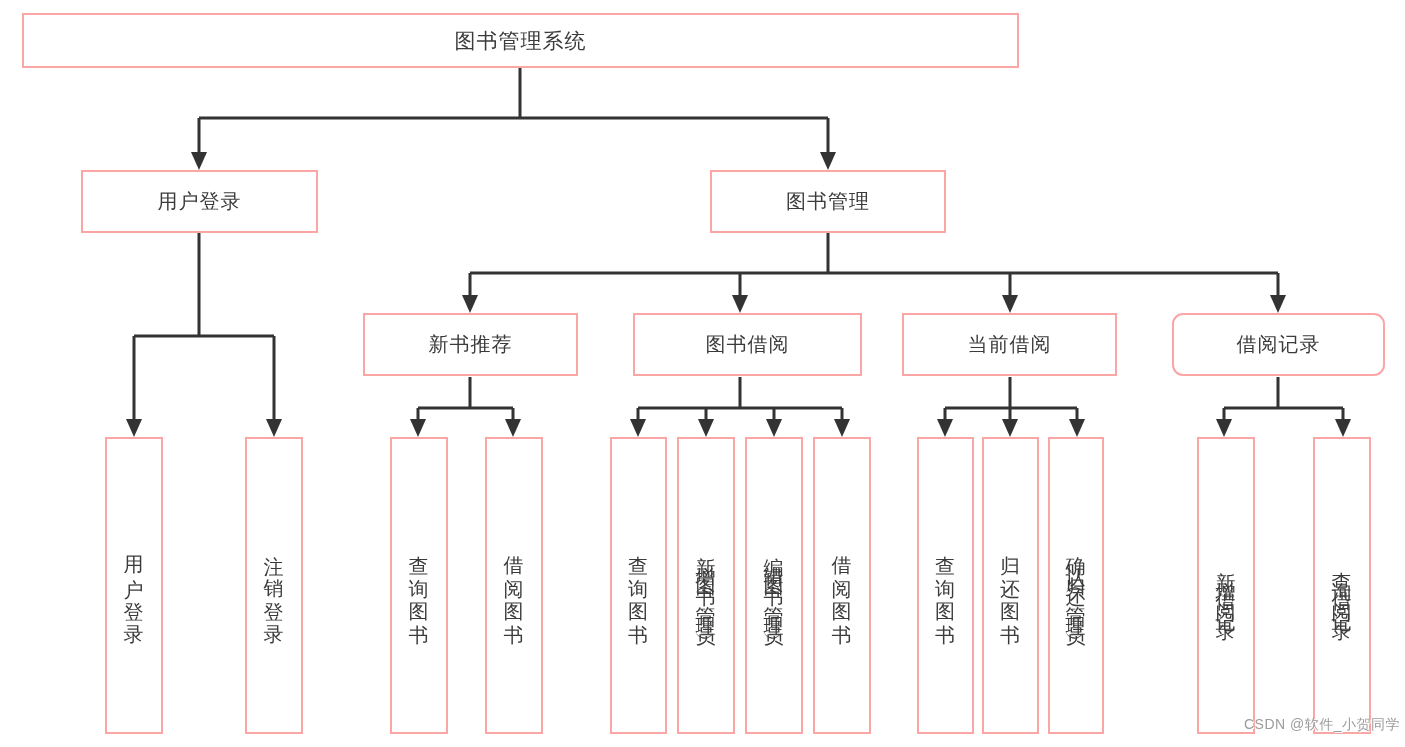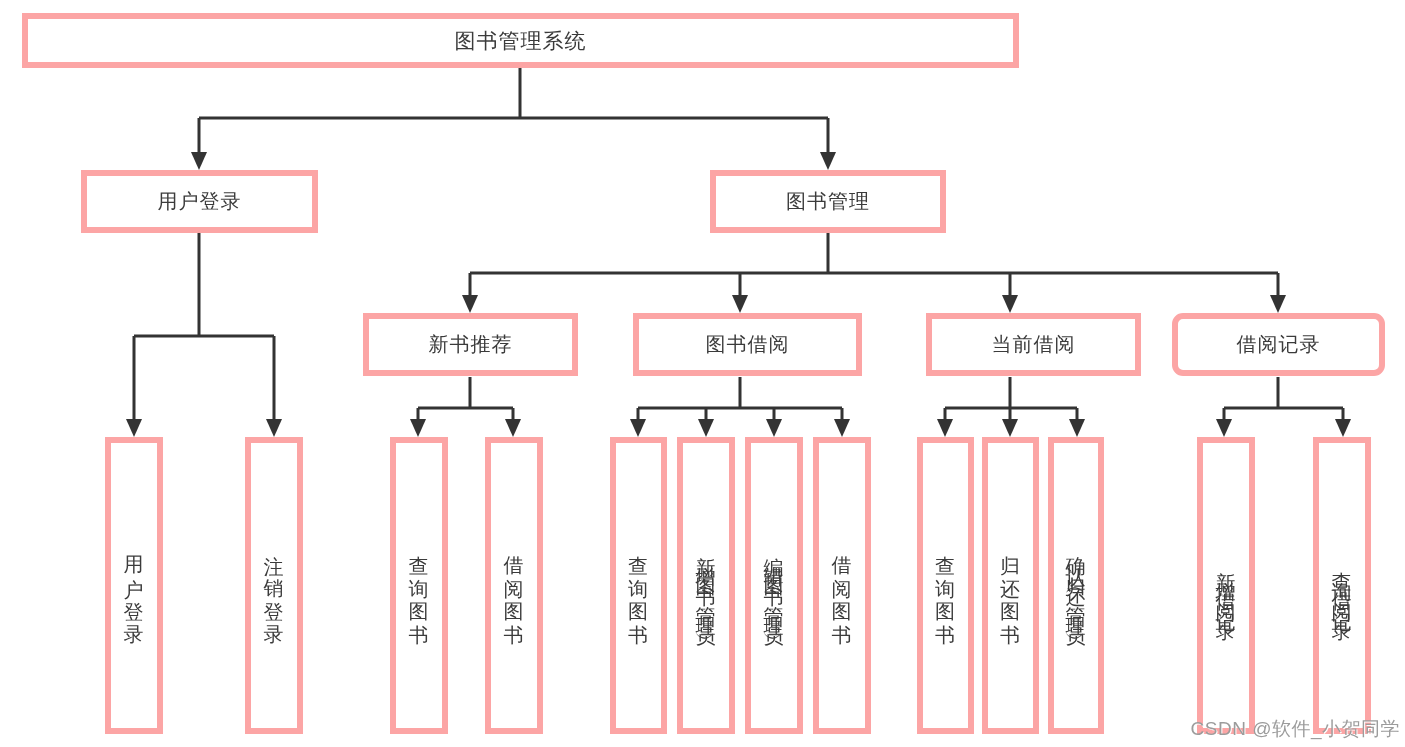--- a/index.html
+++ b/index.html
@@ -7,21 +7,21 @@
     position:relative;
     width:1405px;height:747px;
     background:#ffffff;
     font-family:"Liberation Sans","DejaVu Sans",sans-serif;
     overflow:hidden;
   }
   .wires{position:absolute;left:0;top:0;z-index:0;}
   .hbox,.vbox{
     position:absolute;
     box-sizing:border-box;
-    border:6px solid #fca5a5;
+    border:2px solid #fca5a5;
     background:#ffffff;
     display:flex;
     align-items:center;
     justify-content:center;
     color:#3b3b3b;
     z-index:1;
   }
   .hbox{font-size:20px;letter-spacing:1px;}
   .root-box{font-size:21px;}
   .v-label{
@@ -29,21 +29,21 @@
     text-orientation:mixed;
     font-size:20px;
     line-height:1;
     white-space:nowrap;
   }
   .watermark{
     position:absolute;
     top:716px;
     right:5px;
     z-index:3;
-    font-size:19px;
+    font-size:14px;
     color:#9c9c9c;
     letter-spacing:0.5px;
     text-shadow:1px 1px 0 #ffffff;
   }
 </style>
 </head>
 <body>
 
 <div class="stage">
 
@@ -70,21 +70,21 @@
       <polygon points="1335,419 1351,419 1343,437" fill="#333333"></polygon>
     </svg>
 
   <div class="hbox root-box" style="left:22px;top:13px;width:997px;height:55px;">图书管理系统</div>
 
   <div class="hbox" style="left:81px;top:170px;width:237px;height:63px;">用户登录</div>
   <div class="hbox" style="left:710px;top:170px;width:236px;height:63px;">图书管理</div>
 
   <div class="hbox" style="left:363px;top:313px;width:215px;height:63px;font-family:Liberation Mono, monospace;">新书推荐</div>
   <div class="hbox" style="left:633px;top:313px;width:229px;height:63px;">图书借阅</div>
-  <div class="hbox" style="left:902px;top:313px;width:215px;height:63px;margin-left:24px;">当前借阅</div>
+  <div class="hbox" style="left:902px;top:313px;width:215px;height:63px;">当前借阅</div>
   <div class="hbox" style="left:1172px;top:313px;width:213px;height:63px;border-radius:11px;">借阅记录</div>
 
   <div class="vbox" style="left:105px;top:437px;width:58px;height:297px;">
     <span class="v-label" style="letter-spacing: 23px;">用户登录</span>
   </div>
   <div class="vbox" style="left:245px;top:437px;width:58px;height:297px;">
     <span class="v-label" style="letter-spacing: 23px;">注销登录</span>
   </div>
 
   <div class="vbox" style="left:390px;top:437px;width:58px;height:297px;">

